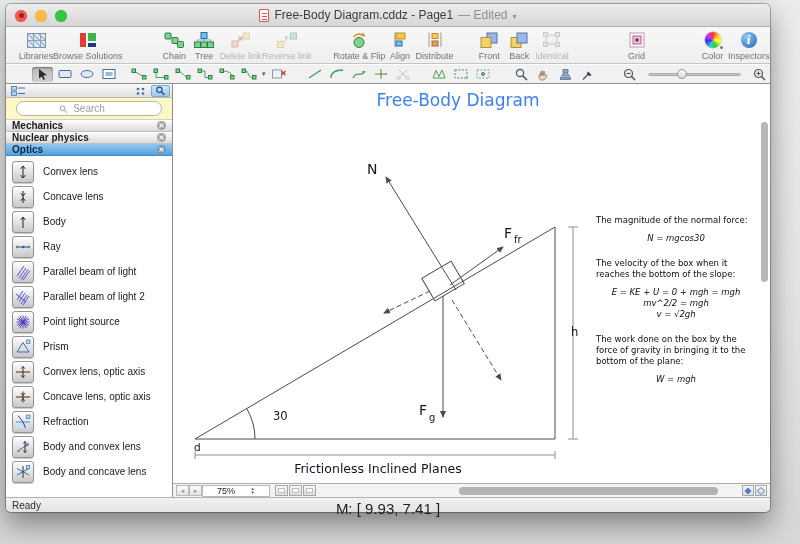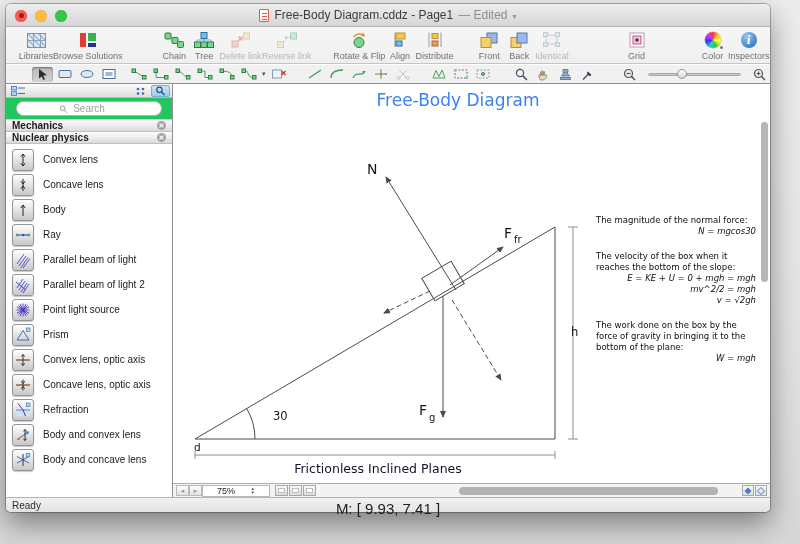--- a/index.html
+++ b/index.html
@@ -43,40 +43,40 @@
 .m1{margin-left:8px}.m2{margin-left:14px}.m3{margin-left:14px}.m4{margin-left:16px}.m5{margin-left:20px}
 .caret{width:8px;font-size:7px;color:#555;text-align:center}
 .zslider{width:98px;height:3px;background:linear-gradient(#b5b5b5,#dcdcdc);border:1px solid #a8a8a8;border-radius:2px;position:relative;margin:0 7px}
 .zthumb{position:absolute;left:28px;top:-4.5px;width:10px;height:10px;border-radius:50%;background:linear-gradient(#fefefe,#d6d6d6);border:1px solid #939393}
 
 .sidebar{position:absolute;left:0;top:80px;width:167px;bottom:15px;background:#fff;border-right:1px solid #8e8e8e;overflow:hidden}
 .sbhead{height:14px;background:linear-gradient(#fbfbfb,#dedede);border-bottom:1px solid #bcbcbc;display:flex;align-items:center;padding:0 2px;gap:2px}
 .sbsp{flex:1}
 .sbbtn{height:12px;display:flex;align-items:center;justify-content:center;padding:0 3px;border-radius:2px}
 .sbbtn.blue{background:linear-gradient(#cde4f8,#9fc8ea);border:1px solid #7fa9cf}
-.searchrow{height:22px;display:flex;align-items:center;justify-content:center;background:#22c55e;border-bottom:1px solid #cfcfcf;position:relative}
+.searchrow{height:22px;display:flex;align-items:center;justify-content:center;background:#fef9c3;border-bottom:1px solid #cfcfcf;position:relative}
 .search{width:146px;height:15px;border:1px solid #b3b3b3;border-radius:8px;background:#fff;font-size:10px;color:#444;text-align:center;outline:none;font-family:"Liberation Sans",sans-serif}
 .search::placeholder{color:#9d9d9d}
 .searchmag{position:absolute;left:calc(50% - 30px);top:7px;pointer-events:none}
 .section{height:12px;display:flex;align-items:center;padding:0 6px;background:linear-gradient(#fefefe,#dadada);border-bottom:1px solid #c0c0c0;font-size:10px;font-weight:bold;color:#1d1d1d}
 .section.active{background:linear-gradient(#93c8f1,#54a0dc);border-bottom:1px solid #4288c4;color:#0d2b4d}
 .close{width:9px;height:9px;border-radius:50%;background:#a3a3a3;color:#fff;font-size:7px;line-height:9px;text-align:center;flex:none}
 .section.active .close{background:#7d97ad}
 .items{padding:3px 0 0 6px}
 .item{height:25px;display:flex;align-items:center;gap:9px}
 .sicon{width:22px;height:22px;border:1px solid #949494;border-radius:3px;background:linear-gradient(#ffffff,#c8c8c8);display:flex;align-items:center;justify-content:center;box-shadow:0 1px 1px rgba(0,0,0,.22);flex:none}
 .ilabel{font-size:10px;color:#1a1a1a;white-space:nowrap}
 
 .canvasarea{position:absolute;left:167px;top:80px;right:0;height:399px;background:#fff;overflow:hidden}
 .pagetitle{position:absolute;top:6px;left:0;width:570px;text-align:center;font-family:"DejaVu Sans",sans-serif;font-size:17px;color:#3b82f6}
 .vscroll{position:absolute;right:2px;top:38px;width:7px;height:160px;border-radius:4px;background:#b7b7b7}
 .diagram{position:absolute;left:0;top:0}
 .notes{position:absolute;left:423px;top:131px;width:160px;font-family:"DejaVu Sans",sans-serif;font-size:8.5px;line-height:11px;color:#0f0f0f}
 .note{margin-bottom:14px}
-.eqs{text-align:right;font-style:italic}
+.eqs{margin-top:7px;text-align:center;font-style:italic}
 .caption{position:absolute;left:45px;top:377px;width:320px;text-align:center;font-family:"DejaVu Sans",sans-serif;font-size:12.5px;color:#121226}
 
 .navrow{position:absolute;left:167px;right:0;top:479px;height:14px;background:#f3f3f3;border-top:1px solid #aeaeae;display:flex;align-items:center;padding:0 3px}
 .pgbtn{width:13px;height:11px;border:1px solid #b9b9b9;background:linear-gradient(#fdfdfd,#e2e2e2);display:flex;align-items:center;justify-content:center;font-size:7px;color:#9c9c9c;flex:none}
 .zoomfield{width:68px;height:12px;border:1px solid #b9b9b9;background:#fff;display:flex;align-items:center;padding:0 14px;font-size:9px;color:#222;flex:none}
 .step{margin-left:auto;display:flex;flex-direction:column;align-items:center;font-size:4.5px;line-height:4px;color:#555}
 .viewbtns{display:flex;margin-left:5px;flex:none}
 .vb{width:13px;height:11px;border:1px solid #a8a8a8;background:linear-gradient(#fafafa,#dcdcdc);margin-right:1px;position:relative}
 .vb:after{content:"";position:absolute;inset:2px;background:#fff;border:1px solid #bdbdbd}
 .hscroll{flex:1;margin:0 7px;height:8px;position:relative}
@@ -453,20 +453,24 @@
       <input class="search" type="text" placeholder="Search" style="">
     </div>
     <div class="section">
       <span style="flex:1">Mechanics</span>
       <span class="close">✕</span>
     </div>
     <div class="section">
       <span style="flex:1">Nuclear physics</span>
       <span class="close">✕</span>
     </div>
+    <div class="section active">
+      <span style="flex:1">Optics</span>
+      <span class="close">✕</span>
+    </div>
     <div class="items">
       <div class="item">
         <span class="sicon">
               <svg width="16" height="16">
                 <path d="M8,2 L8,14 M8,2 L5.7,4.8 M8,2 L10.3,4.8 M8,14 L5.7,11.2 M8,14 L10.3,11.2" stroke="#222" fill="none"></path>
               </svg>
             </span>
         <span class="ilabel">Convex lens</span>
       </div>
       <div class="item">

